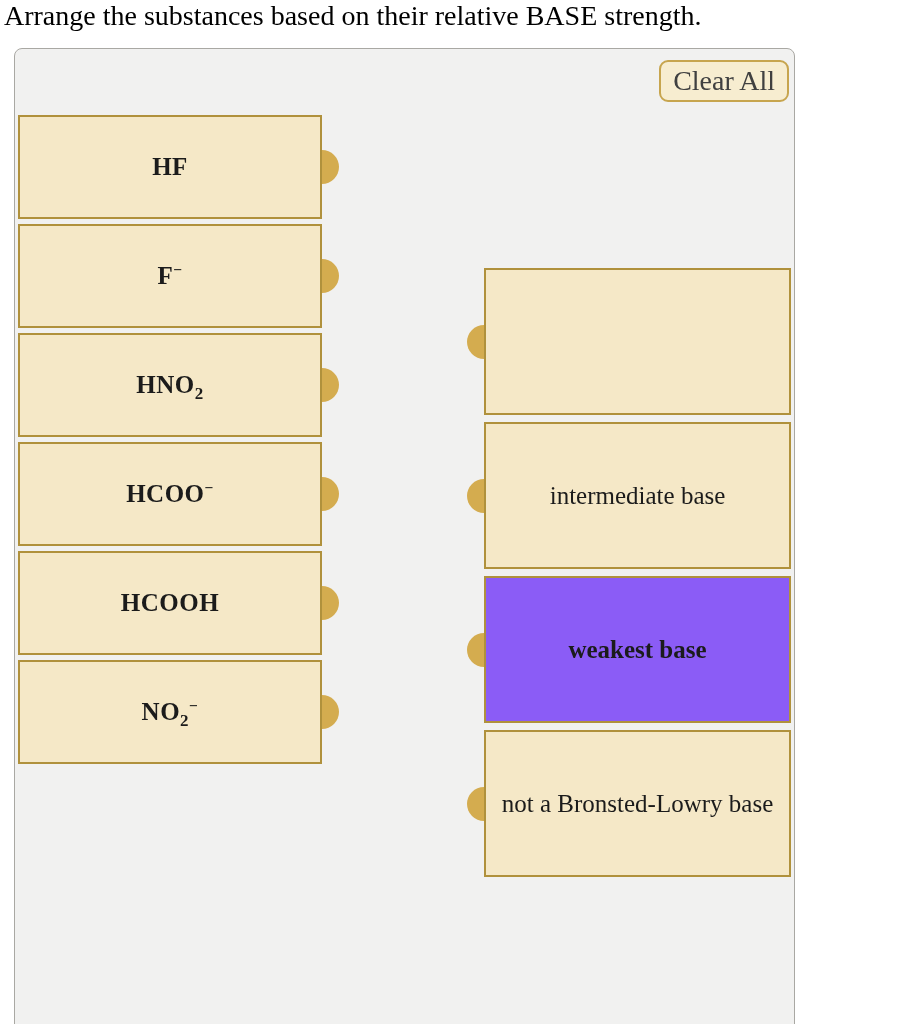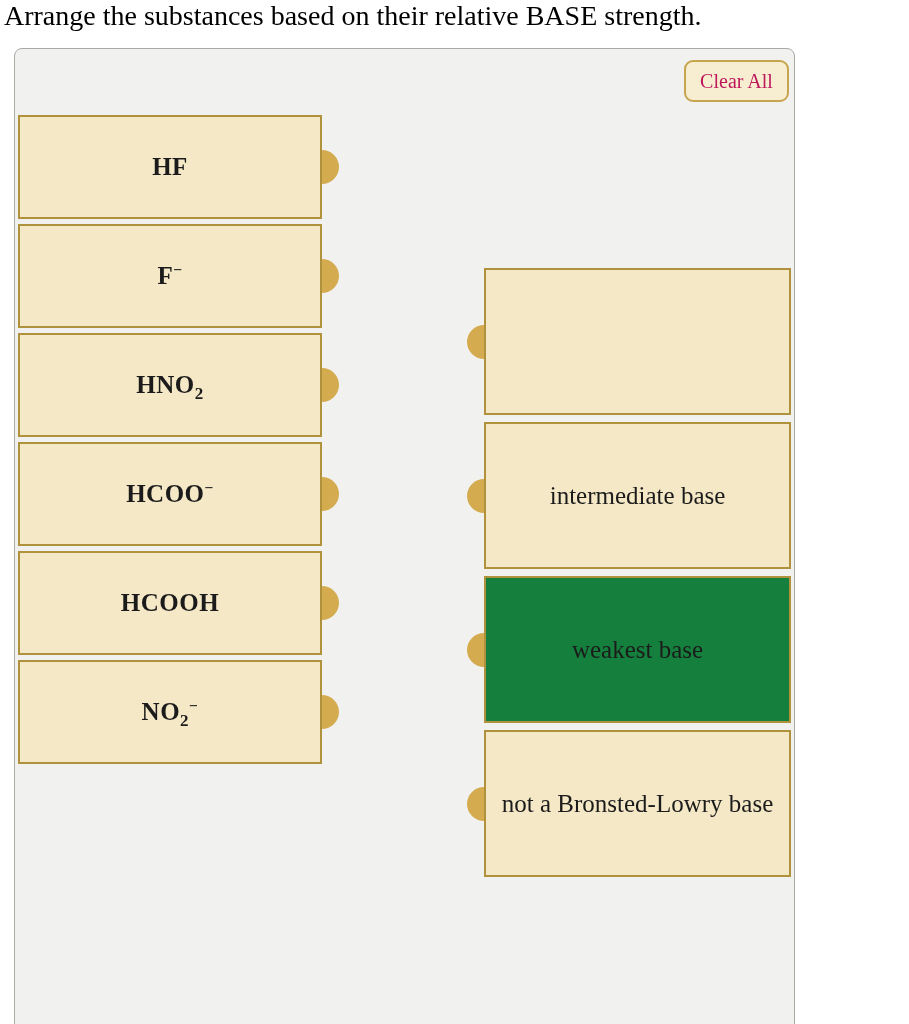--- a/index.html
+++ b/index.html
@@ -26,22 +26,22 @@
     border-radius: 8px;
   }
   .clear-all {
     position: absolute;
     top: 11px; right: 5px;
     min-width: 105px; height: 42px;
     background: #f7edd0;
     border: 2px solid #c7a54e;
     border-radius: 9px;
     font-family: "Liberation Serif", serif;
-    font-size: 20px;
-    color: #be185d;
+    font-size: 28px;
+    color: #404040;
     padding: 0 12px;
     cursor: pointer;
   }
   .left-col {
     position: absolute;
     left: 3px; top: 66px;
     width: 304px;
   }
   .card {
     position: relative;
@@ -86,21 +86,21 @@
     width: 307px; height: 147px;
     margin-bottom: 7px;
     background: #f5e8c7;
     border: 2px solid #b0913c;
     display: flex;
     align-items: center;
     justify-content: center;
     font-size: 25px;
     color: #1b1b1b;
   }
-  .target.highlight { background: #15803d; }
+  .target.highlight { background: #8b5cf6; font-weight: bold; }
 </style>
 </head>
 <body>
 
 <div class="page-title">Arrange the substances based on their relative BASE strength.</div>
 
 <div class="panel">
 
   <button class="clear-all">Clear All</button>
 

